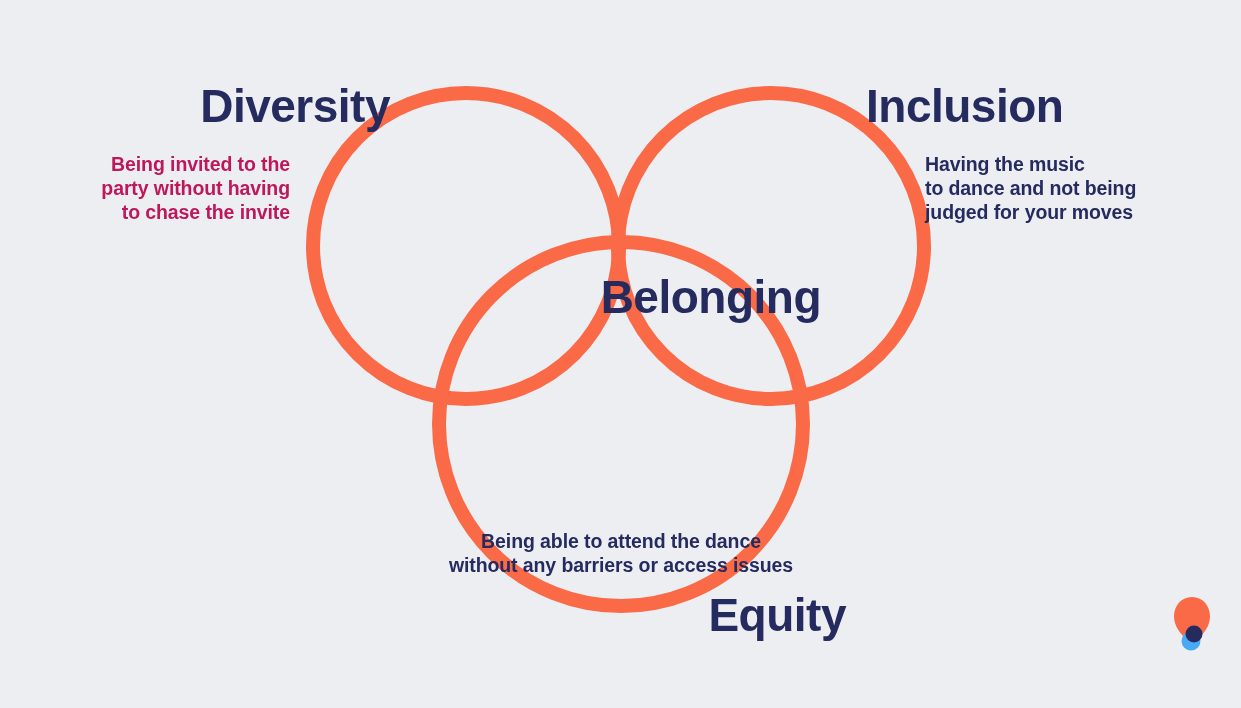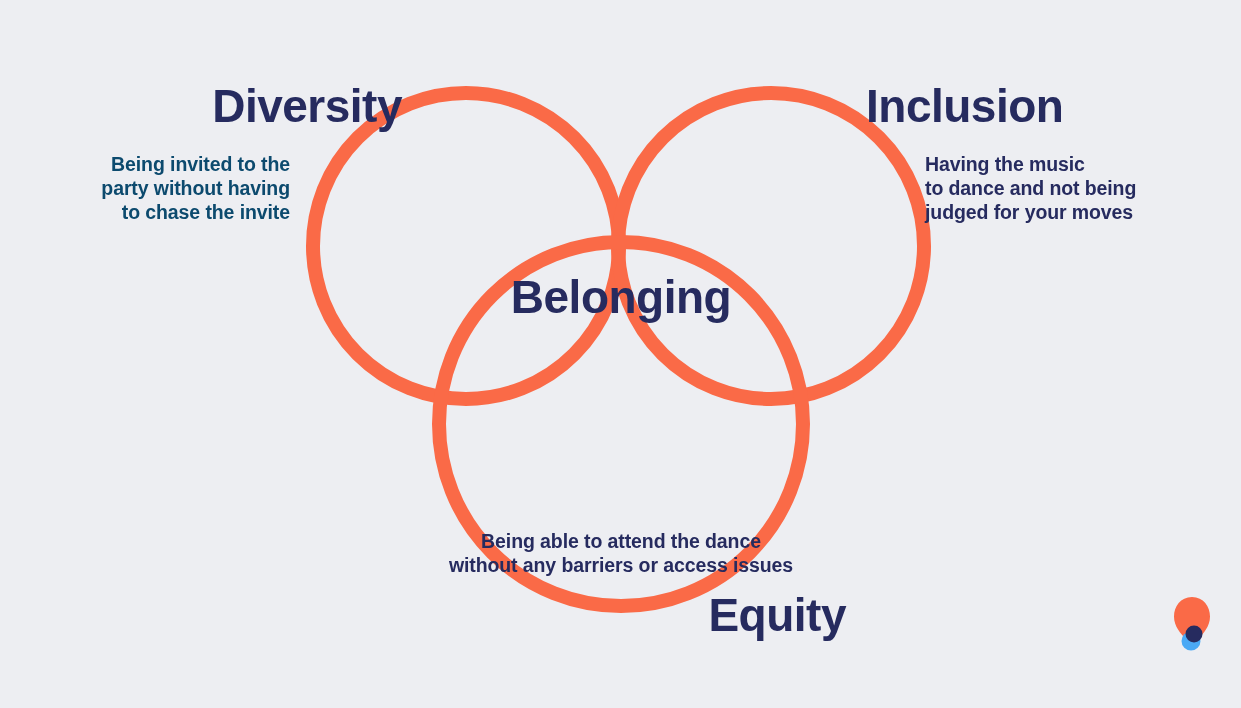--- a/index.html
+++ b/index.html
@@ -51,21 +51,21 @@
     left: 838px;
     top: 83px;
     width: 400px;
     text-align: left;
     margin-left: 28px;
   }
   #heading-belonging {
     left: 421px;
     top: 274px;
     width: 400px;
-    text-align: center;
+    text-align: right;
   }
   #heading-equity {
     left: 446px;
     top: 592px;
     width: 400px;
     text-align: right;
   }
 
   
   .desc {
@@ -127,29 +127,29 @@
 <body style="background: rgb(237, 238, 242);">
 
 <div id="stage" style="background: rgb(237, 238, 242);">
 
   <svg id="venn" viewBox="0 0 1241 708" xmlns="http://www.w3.org/2000/svg">
     <circle class="venn-circle" id="c-diversity" cx="466" cy="246" r="153" fill="none" stroke="#fa6a47" stroke-width="14"></circle>
     <circle class="venn-circle" id="c-inclusion" cx="771" cy="246" r="153" fill="none" stroke="#fa6a47" stroke-width="14"></circle>
     <circle class="venn-circle" id="c-equity" cx="621" cy="424" r="182" fill="none" stroke="#fa6a47" stroke-width="14"></circle>
   </svg>
 
-  <div class="heading" id="heading-diversity" style="color: rgb(38, 43, 95); margin-left: 12px;">Diversity</div>
+  <div class="heading" id="heading-diversity" style="color: rgb(38, 43, 95);">Diversity</div>
 
   <div class="heading" id="heading-inclusion" style="color: rgb(38, 43, 95);">Inclusion</div>
 
   <div class="heading" id="heading-belonging" style="color: rgb(38, 43, 95);">Belonging</div>
 
   <div class="heading" id="heading-equity" style="color: rgb(38, 43, 95);">Equity</div>
 
-  <div class="desc" id="desc-diversity" style="color: #0c4a6e;">
+  <div class="desc" id="desc-diversity" style="color: #be185d;">
     <span>Being invited to the</span>
     <span>party without having</span>
     <span>to chase the invite</span>
   </div>
 
   <div class="desc" id="desc-equity" style="color: rgb(38, 43, 95);">
     <span>Being able to attend the dance</span>
     <span>without any barriers or access issues</span>
   </div>
 

